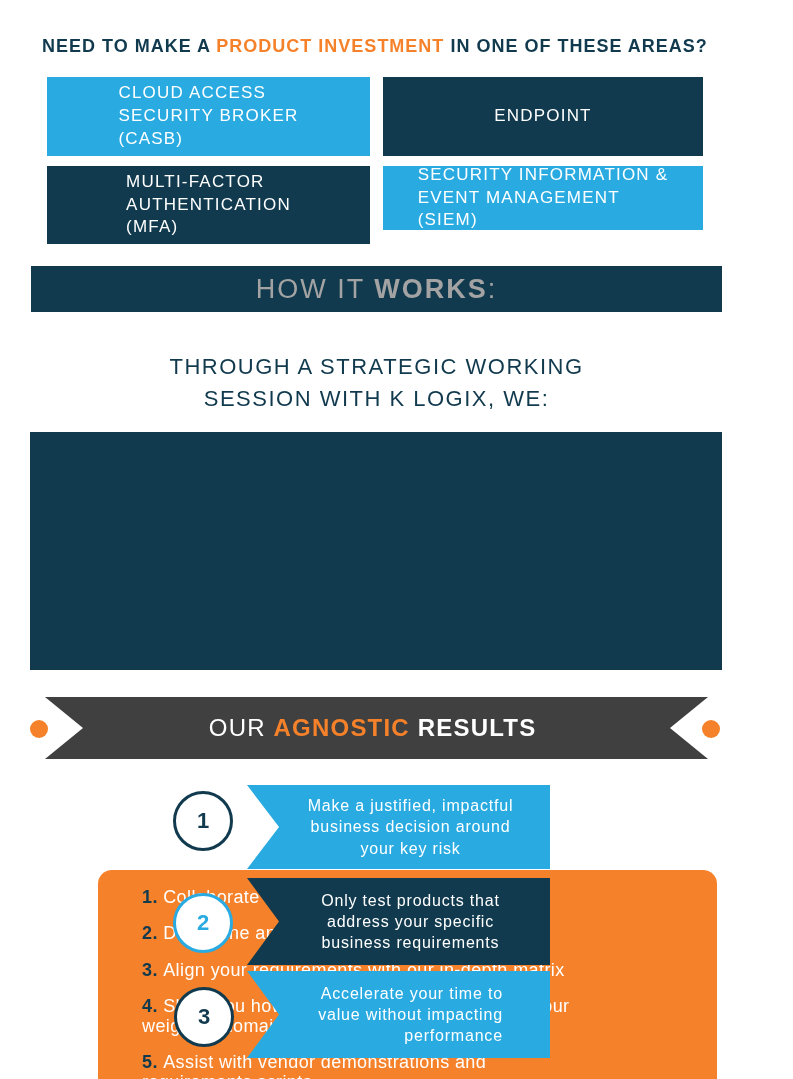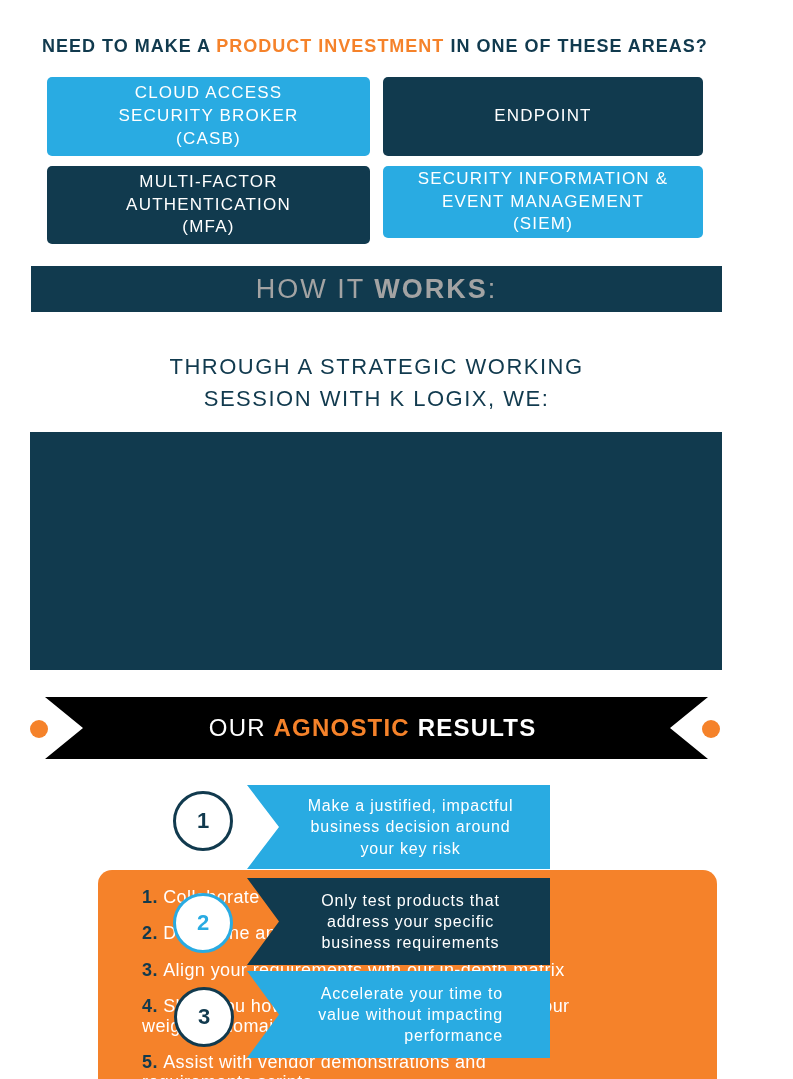--- a/index.html
+++ b/index.html
@@ -15,28 +15,28 @@
   
   .heading {
     position:absolute; left:42px; top:36px; width:720px;
     font-size:18px; font-weight:bold; letter-spacing:1px; color:#113A4E;
     white-space:nowrap;
   }
   .heading span { white-space:pre; }
 
   
   .area-box {
-    position:absolute; border-radius:5px; display:flex; align-items:center; justify-content:center;
-    color:#ffffff; font-size:17px; letter-spacing:1.2px; text-align:center;
+    position:absolute; border-radius:0; display:flex; align-items:center; justify-content:center;
+    color:#ffffff; font-size:17px; letter-spacing:1.2px; text-align:left;
     line-height:1.35; white-space:pre-line;
   }
   .box-casb { left:47px;  top:77px;  width:323px; height:79px; }
   .box-endpoint { left:383px; top:77px; width:320px; height:79px; }
   .box-mfa  { left:47px;  top:166px; width:323px; height:78px; }
-  .box-siem { left:383px; top:166px; width:320px; height:72px; }
+  .box-siem { left:383px; top:166px; width:320px; height:64px; }
 
   
   .hiw-bar {
     position:absolute; left:31px; top:266px; width:691px; height:46px;
     display:flex; align-items:center; justify-content:center;
     color:#a3a3a3; font-size:27px; letter-spacing:2px;
   }
   .hiw-bar span { white-space:pre; }
   .hiw-light { font-weight:normal; }
   .hiw-bold  { font-weight:bold; }
@@ -55,21 +55,21 @@
     background:#F5822A; border-radius:14px;
     padding:18px 48px 0 44px;
   }
   .step { margin-bottom:17px; font-size:18px; letter-spacing:0.4px; line-height:1.08; }
   .step-num  { color:#113A4E; font-weight:bold; white-space:pre; }
   .step-text { color:#ffffff; white-space:pre-line; }
 
   
   .ribbon {
     position:absolute; left:45px; top:697px; width:663px; height:62px;
-    background:#000000;
+    background:#404040;
     clip-path:polygon(0 0, 100% 0, calc(100% - 38px) 50%, 100% 100%, 0 100%, 38px 50%);
     display:flex; align-items:center; justify-content:center;
     font-size:24px; letter-spacing:1.2px; color:#ffffff;
   }
   .ribbon span { white-space:pre; }
   .rb-bold { font-weight:bold; }
   .dot {
     position:absolute; width:18px; height:18px; border-radius:50%; background:#F5822A;
   }
   .dot-left  { left:30px;  top:720px; }

